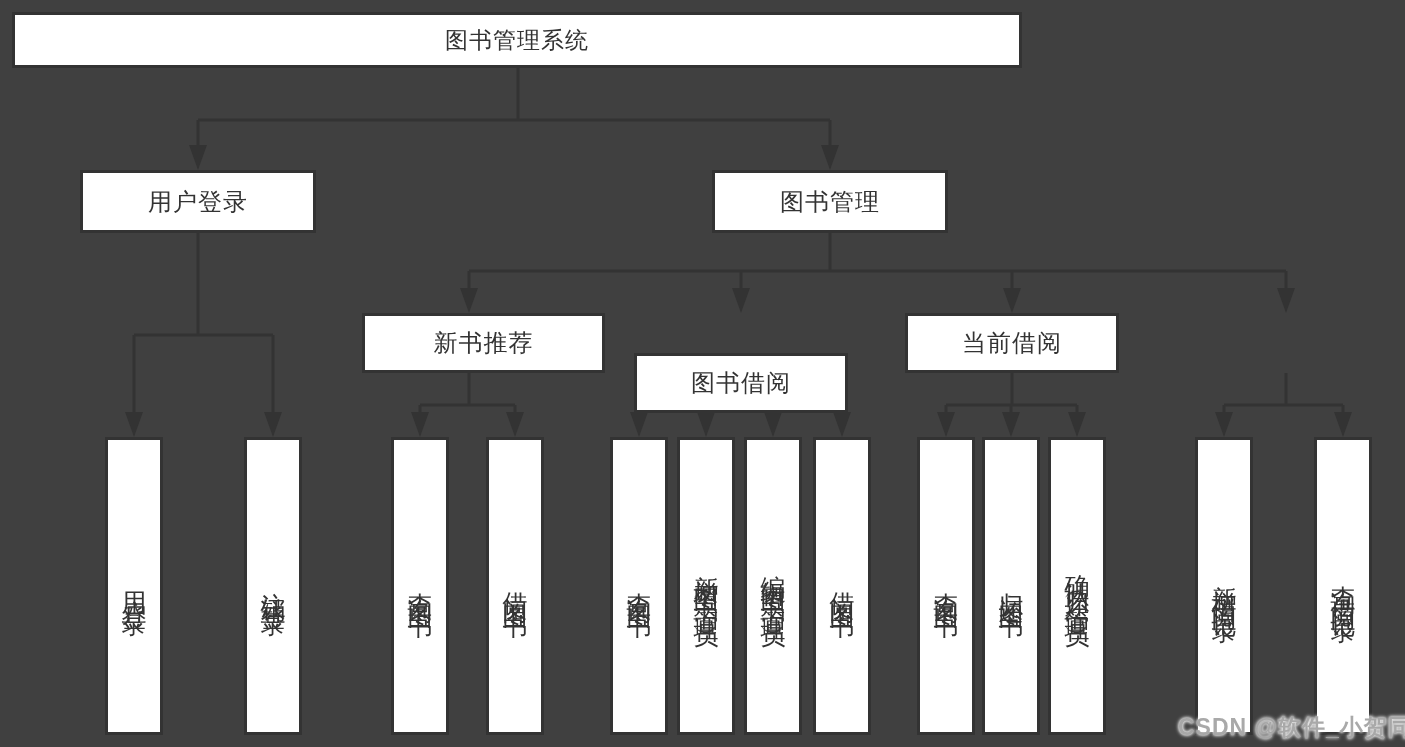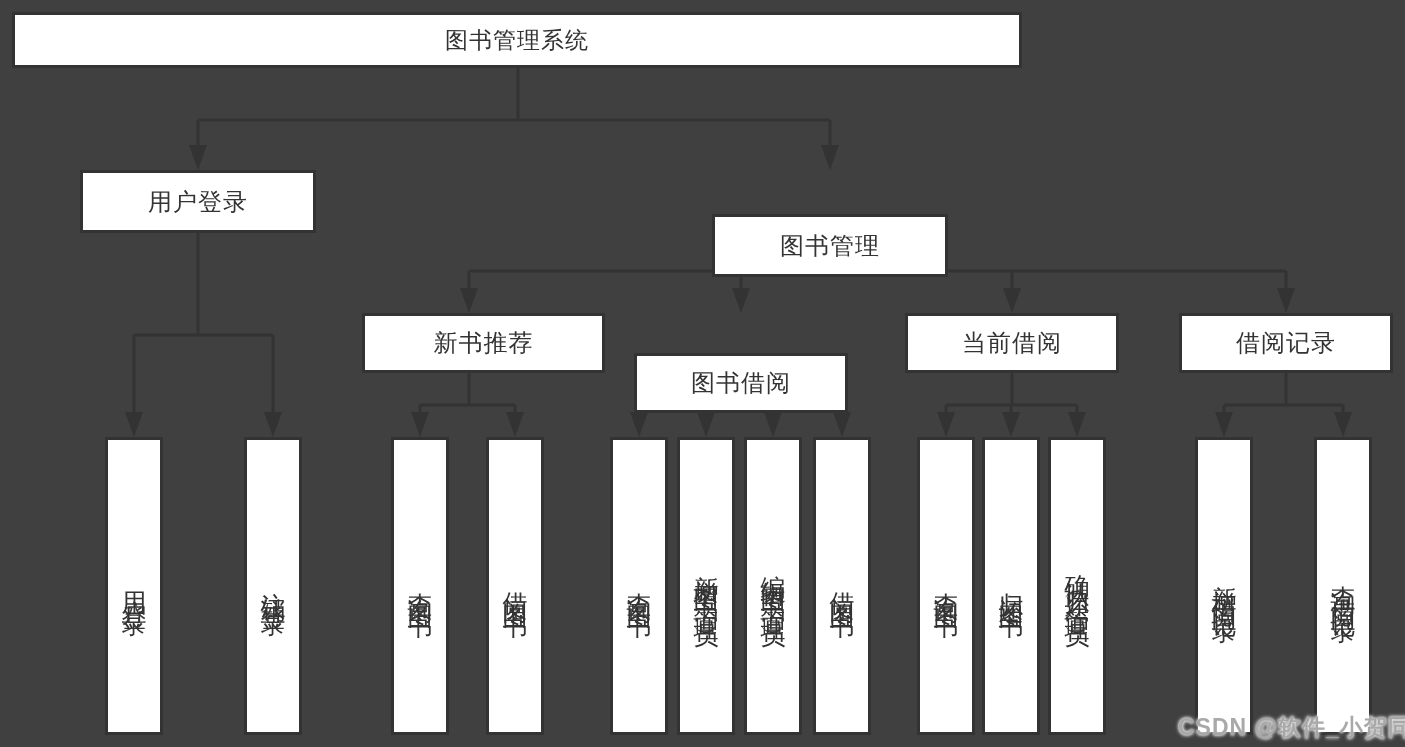--- a/index.html
+++ b/index.html
@@ -114,35 +114,32 @@
     </g>
   </svg>
 
   <div class="node node-h node-root" style="left:12px; top:12px; width:1010px; height:56px;">
     <span class="label">图书管理系统</span>
   </div>
 
   <div class="node node-h" style="left:80px; top:170px; width:236px; height:63px;">
     <span class="label">用户登录</span>
   </div>
-  <div class="node node-h" style="left:712px; top:170px; width:236px; height:63px;margin-top:44px;">
+  <div class="node node-h" style="left:712px; top:170px; width:236px; height:63px;">
     <span class="label">图书管理</span>
   </div>
 
   <div class="node node-h" style="left:362px; top:313px; width:243px; height:60px;">
     <span class="label">新书推荐</span>
   </div>
   <div class="node node-h" style="left:634px; top:313px; width:214px; height:60px;margin-top:40px;">
     <span class="label">图书借阅</span>
   </div>
   <div class="node node-h" style="left:905px; top:313px; width:214px; height:60px;">
     <span class="label">当前借阅</span>
-  </div>
-  <div class="node node-h" style="left:1179px; top:313px; width:214px; height:60px;">
-    <span class="label">借阅记录</span>
   </div>
 
   <div class="node node-leaf" style="left:105px; top:437px; width:58px; height:298px;">
     <span class="label">用户登录</span>
   </div>
   <div class="node node-leaf" style="left:244px; top:437px; width:58px; height:298px;">
     <span class="label">注销登录</span>
   </div>
 
   <div class="node node-leaf" style="left:391px; top:437px; width:58px; height:298px;">

